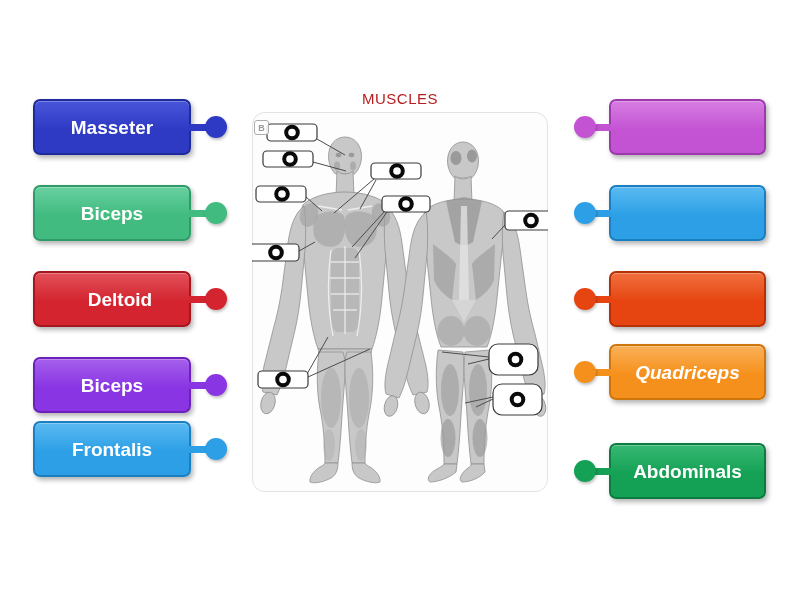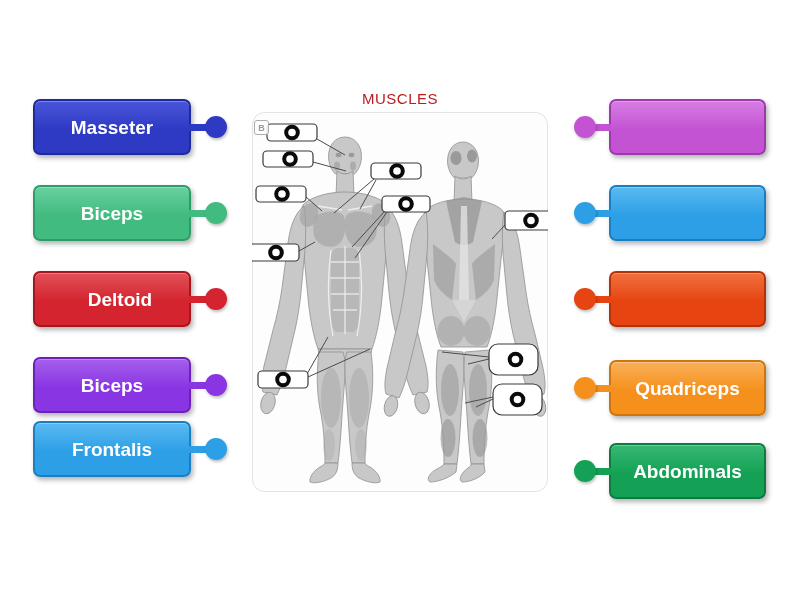--- a/index.html
+++ b/index.html
@@ -220,21 +220,21 @@
         <span class="dot"></span>
       </div>
       <div class="label-item right" style="top: 185px; --base: #2C9FE6; --light: #5ABAF1; --dark: #1B7EC0;">
         <span class="stem"></span>
         <span class="dot"></span>
       </div>
       <div class="label-item right" style="top: 271px; --base: #E64410; --light: #F0703E; --dark: #B63106;">
         <span class="stem"></span>
         <span class="dot"></span>
       </div>
-      <div class="label-item right" style="top: 360px; --base: #F6901C; --light: #F9B058; --dark: #CE750C;">
+      <div class="label-item right" style="top: 344px; font-style: italic; --base: #F6901C; --light: #F9B058; --dark: #CE750C;">
         <span class="stem"></span>
         <span class="dot"></span>
         <span>Quadriceps</span>
       </div>
       <div class="label-item right" style="top: 443px; text-align: center; --base: #14A155; --light: #38B873; --dark: #0C7C40;">
         <span class="stem"></span>
         <span class="dot"></span>
         <span>Abdominals</span>
       </div>
     </div>

